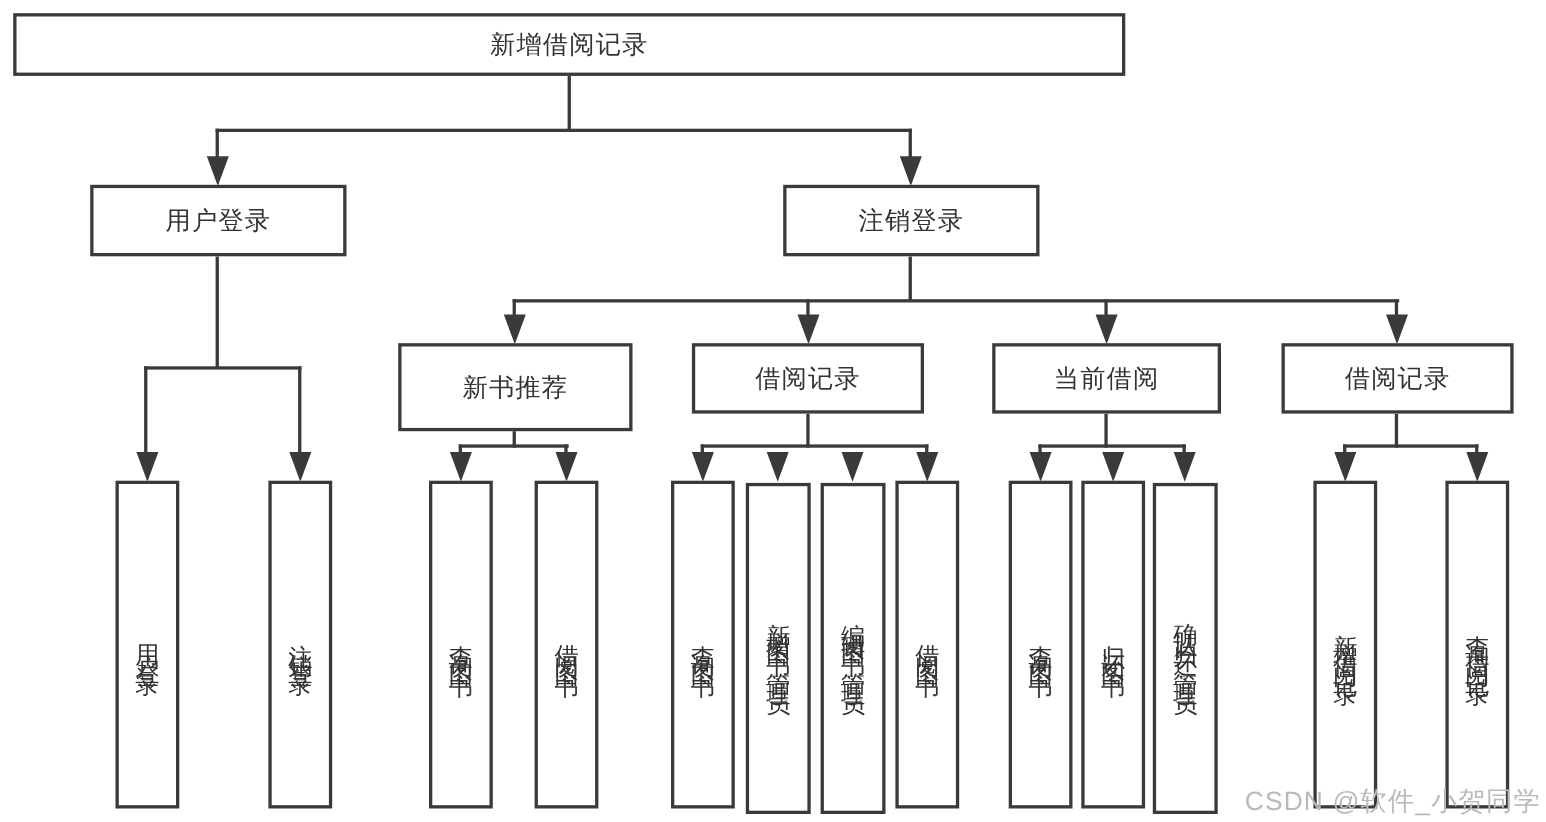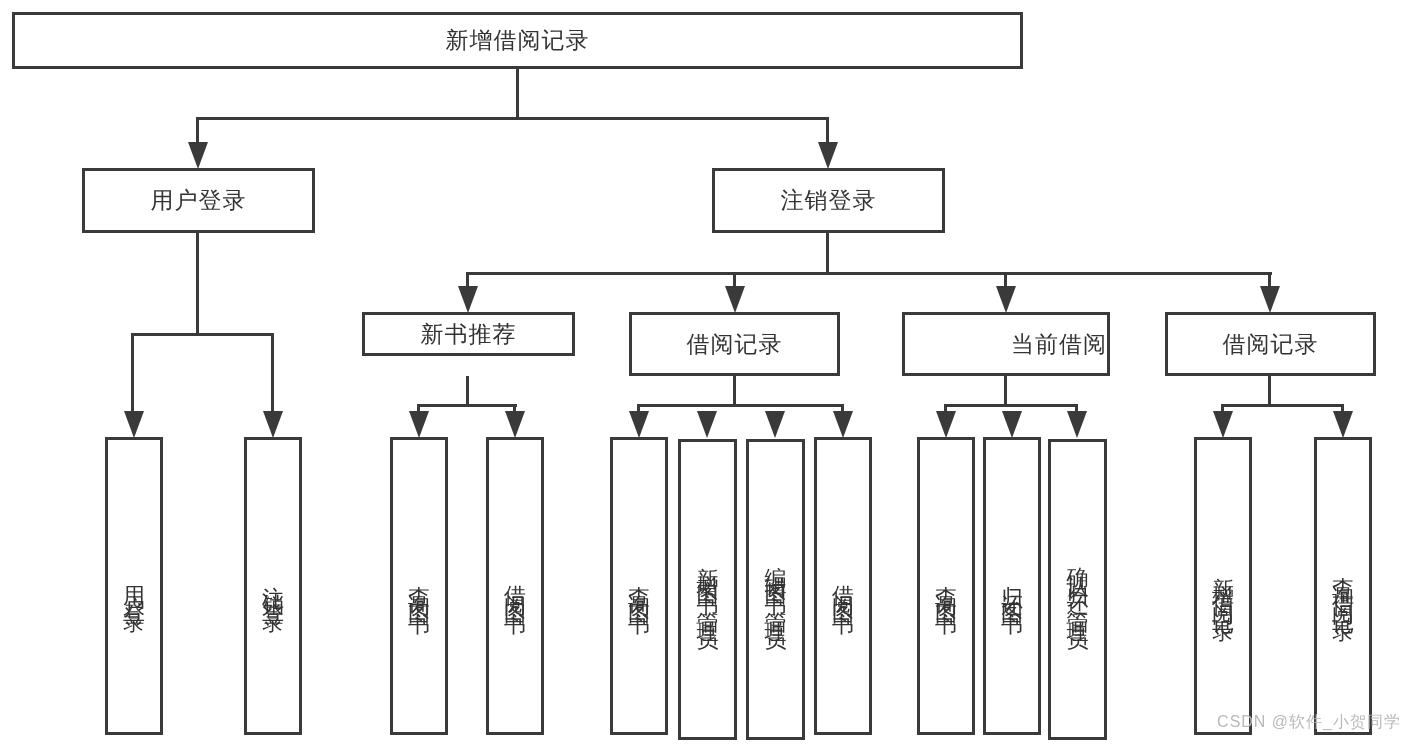--- a/index.html
+++ b/index.html
@@ -32,21 +32,21 @@
   .hline{position:absolute;height:3px;background:#3a3a3a;}
   .arrow{
     position:absolute;width:0;height:0;
     border-left:10px solid transparent;
     border-right:10px solid transparent;
     border-top:27px solid #3a3a3a;
   }
   .watermark{
     position:absolute;
     top:712px;right:4px;
-    font-size:16px;
+    font-size:24px;
     color:#b9b9b9;
     letter-spacing:1px;
     z-index:5;
   }
 </style>
 </head>
 <body>
 
 <div id="stage">
 
@@ -110,27 +110,27 @@
     <span class="hlabel">新增借阅记录</span>
   </div>
 
   <div class="box" style="left:82px;top:168px;width:233px;height:65px;">
     <span class="hlabel">用户登录</span>
   </div>
   <div class="box" style="left:712px;top:168px;width:233px;height:65px;">
     <span class="hlabel">注销登录</span>
   </div>
 
-  <div class="box" style="left:362px;top:312px;width:213px;height:44px;">
+  <div class="box" style="left:362px;top:312px;width:213px;height:80px;">
     <span class="hlabel">新书推荐</span>
   </div>
   <div class="box" style="left:629px;top:312px;width:211px;height:64px;">
     <span class="hlabel">借阅记录</span>
   </div>
-  <div class="box" style="left:902px;top:312px;width:208px;height:64px;justify-content:flex-end;">
+  <div class="box" style="left:902px;top:312px;width:208px;height:64px;">
     <span class="hlabel">当前借阅</span>
   </div>
   <div class="box" style="left:1165px;top:312px;width:211px;height:64px;">
     <span class="hlabel">借阅记录</span>
   </div>
 
   <div class="box vbox" style="left:105px;top:437px;width:58px;height:298px;">
     <span class="vlabel">用户登录</span>
   </div>
   <div class="box vbox" style="left:244px;top:437px;width:58px;height:298px;">

